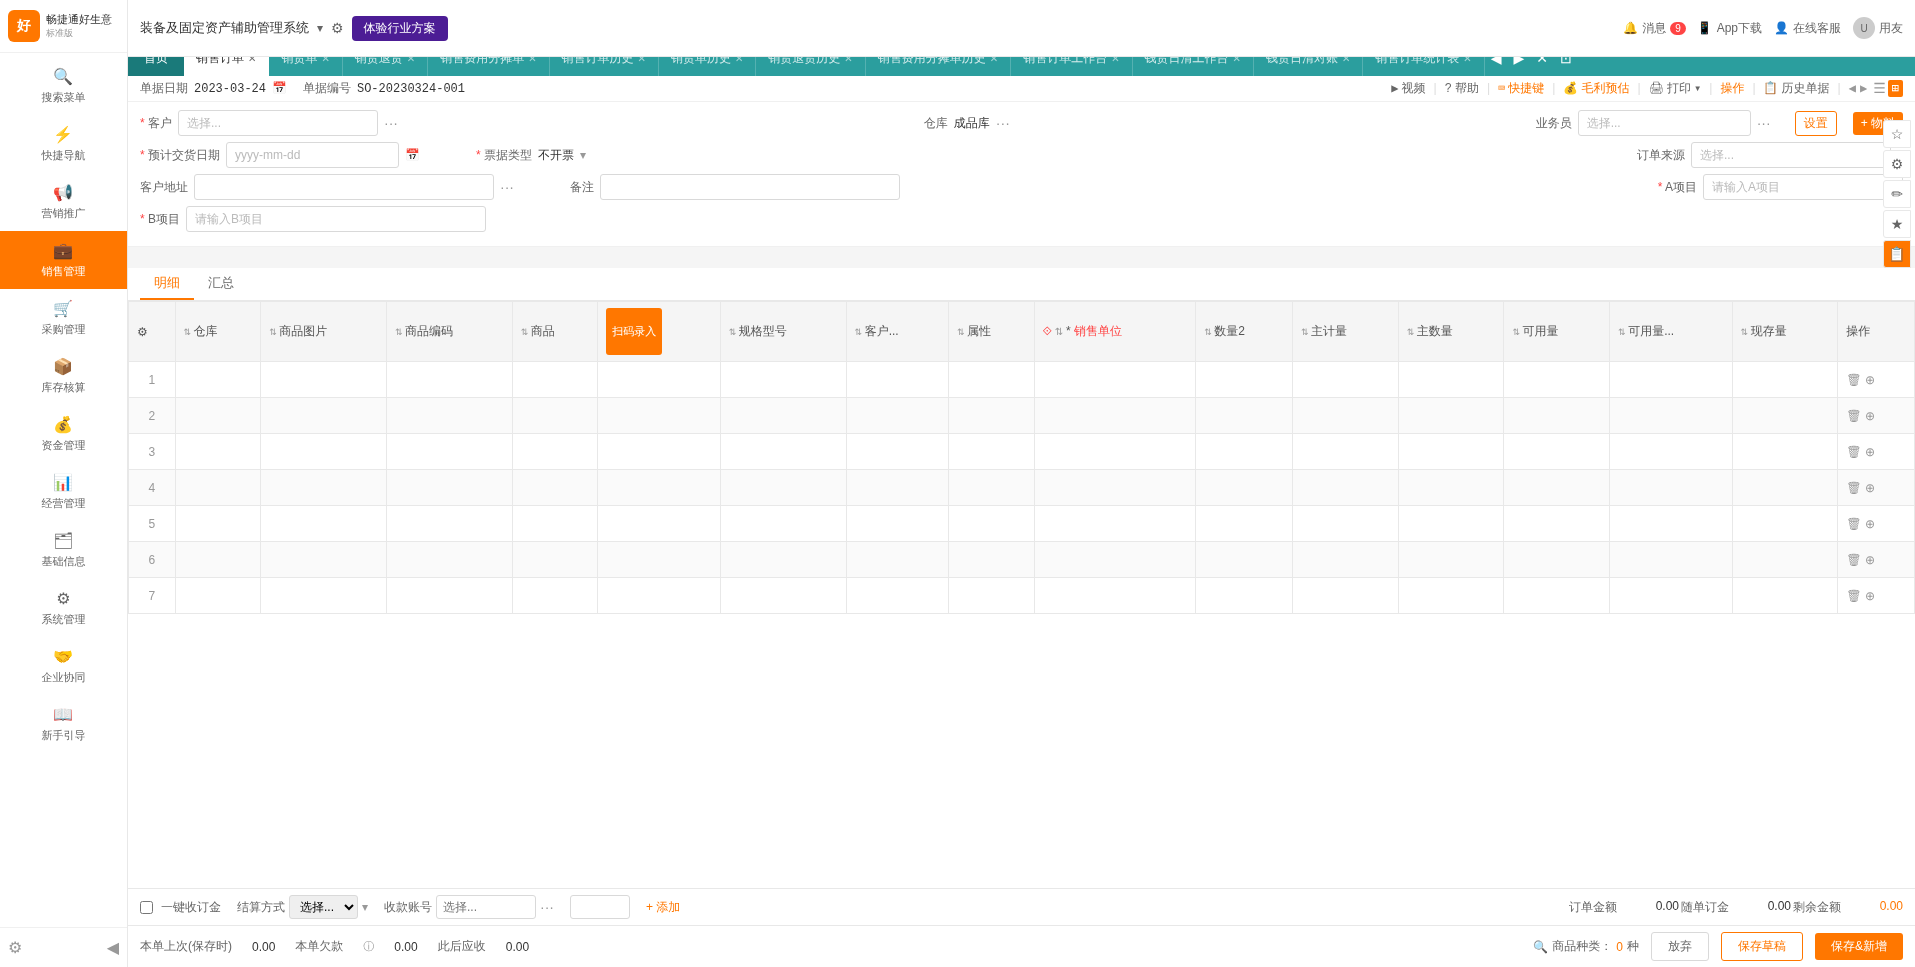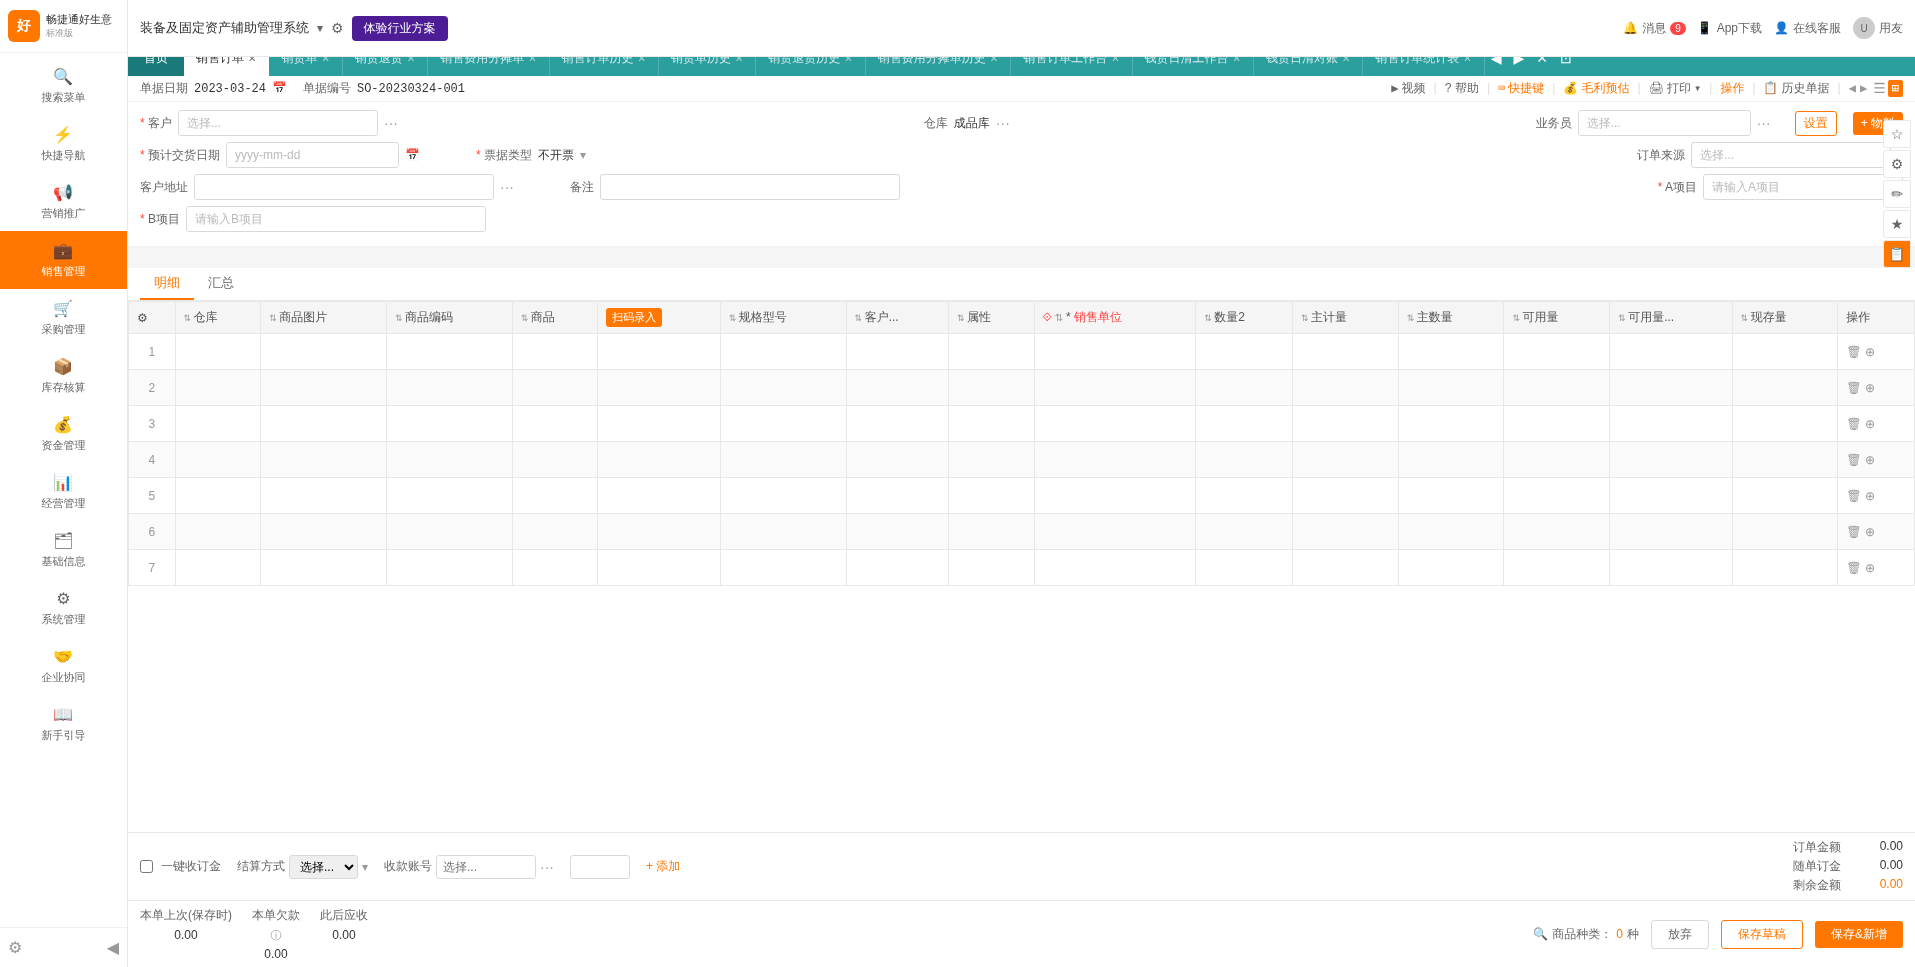--- a/index.html
+++ b/index.html
@@ -92,21 +92,21 @@
       width: 100%; border-collapse: collapse; font-size: 12px;
     }
     .data-table th {
       background: #f5f5f5; border: 1px solid #e8e8e8; padding: 6px 8px; white-space: nowrap; color: #555; font-weight: normal; text-align: left; position: sticky; top: 0; z-index: 10;
     }
     .data-table td {
       border: 1px solid #e8e8e8; padding: 4px 8px; height: 36px; white-space: nowrap; color: #333;
     }
     .data-table tr:nth-child(even) td { background: #fafafa; }
     .scan-btn {
-      background: #ff7700; color: white; border: none; padding: 2px 6px; border-radius: 3px; font-size: 11px; cursor: pointer;
+      background: #ff7700; color: white; border: none; padding: 16px 6px; border-radius: 3px; font-size: 11px; cursor: pointer;
     }
     .subtotal-row td { background: #fff8f0 !important; font-weight: 500; color: #ff7700; }
     .subtotal-label { color: #ff7700; font-weight: bold; }
 
     
     .right-actions {
       position: fixed; right: 0; top: 120px; width: 32px; display: flex; flex-direction: column; gap: 2px; z-index: 50;
     }
     .right-action-btn {
       width: 28px; height: 28px; background: #fff; border: 1px solid #e8e8e8; border-radius: 3px 0 0 3px; display: flex; align-items: center; justify-content: center; cursor: pointer; color: #666; font-size: 14px;
@@ -118,31 +118,31 @@
     }
     .bottom-left { display: flex; align-items: center; gap: 16px; }
     .bottom-field { display: flex; align-items: center; gap: 4px; }
     .bottom-label { color: #666; font-size: 12px; }
     .bottom-checkbox { margin-right: 4px; }
     .bottom-select { border: 1px solid #d9d9d9; border-radius: 3px; padding: 2px 6px; font-size: 12px; height: 24px; }
     .bottom-input { border: 1px solid #d9d9d9; border-radius: 3px; padding: 2px 6px; font-size: 12px; height: 24px; width: 60px; }
     .add-btn { color: #ff7700; cursor: pointer; font-size: 12px; }
 
     
-    .bottom-summary { display: flex; flex-direction: column; gap: 2px; align-items: flex-end; }
+    .bottom-summary { display: flex; flex-direction: row; gap: 2px; align-items: flex-end; }
     .summary-row { display: flex; gap: 12px; font-size: 12px; color: #666; }
     .summary-label { color: #666; }
     .summary-value { color: #333; font-weight: 500; min-width: 50px; text-align: right; }
 
     
     .footer-bar {
       background: #fff; border-top: 1px solid #e8e8e8; padding: 6px 12px; flex-shrink: 0; display: flex; align-items: center; justify-content: space-between;
     }
     .footer-left { display: flex; gap: 20px; }
-    .footer-field { display: flex; align-items: center; gap: 4px; flex-direction: column; }
+    .footer-field { display: flex; align-items: center; gap: 20px; }
     .footer-label { color: #666; font-size: 12px; }
     .footer-value { color: #333; font-size: 12px; }
     .btn-discard { border: 1px solid #d9d9d9; background: #fff; color: #666; padding: 5px 16px; border-radius: 3px; cursor: pointer; font-size: 12px; }
     .btn-save-draft { border: 1px solid #ff7700; background: #fff; color: #ff7700; padding: 5px 16px; border-radius: 3px; cursor: pointer; font-size: 12px; }
     .btn-save-new { background: #ff7700; color: white; border: none; padding: 5px 16px; border-radius: 3px; cursor: pointer; font-size: 12px; }
 
     .info-toolbar { display: flex; align-items: center; justify-content: space-between; padding: 4px 12px; background: #fff; border-bottom: 1px solid #f0f0f0; font-family: Liberation Mono, monospace; }
     .info-toolbar-left { display: flex; align-items: center; gap: 16px; }
     .info-toolbar-right { display: flex; align-items: center; gap: 6px; }
 

